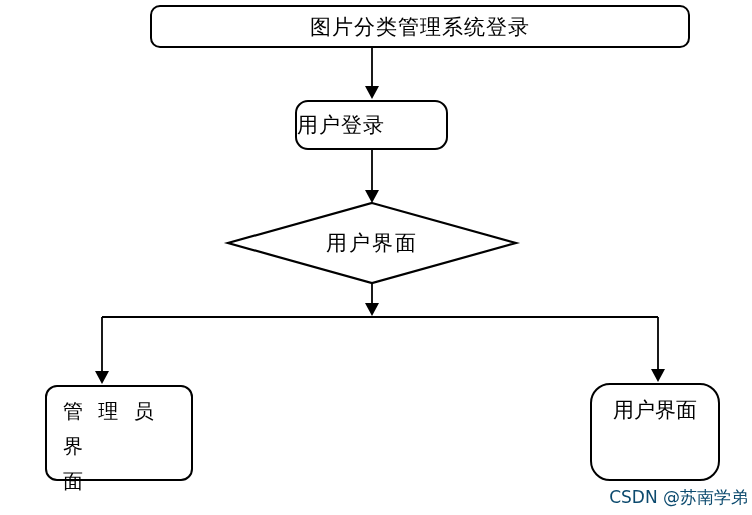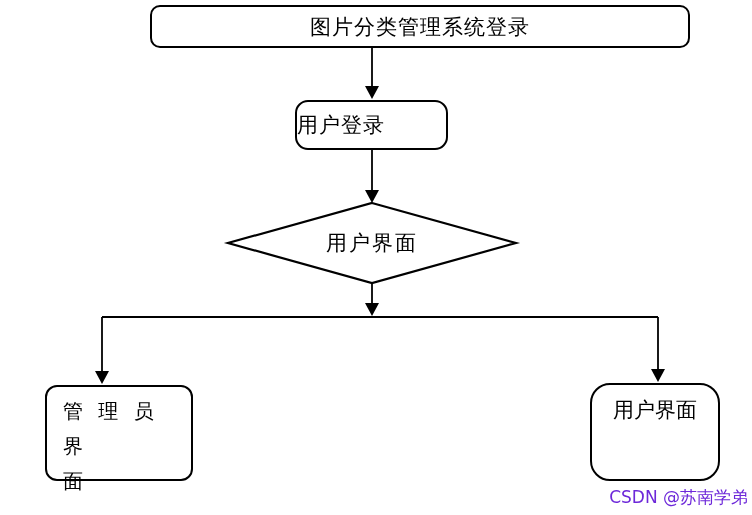--- a/index.html
+++ b/index.html
@@ -125,15 +125,15 @@
 
   <div class="node node-admin">
     <span>管 理 员 界</span>
     <span>面</span>
   </div>
 
   <div class="node node-user">
     <span>用户界面</span>
   </div>
 
-  <div class="watermark" style="color: #6d28d9;">CSDN @苏南学弟</div>
+  <div class="watermark" style="color: #0c4a6e;">CSDN @苏南学弟</div>
 
 </div>
 
 </body></html>

